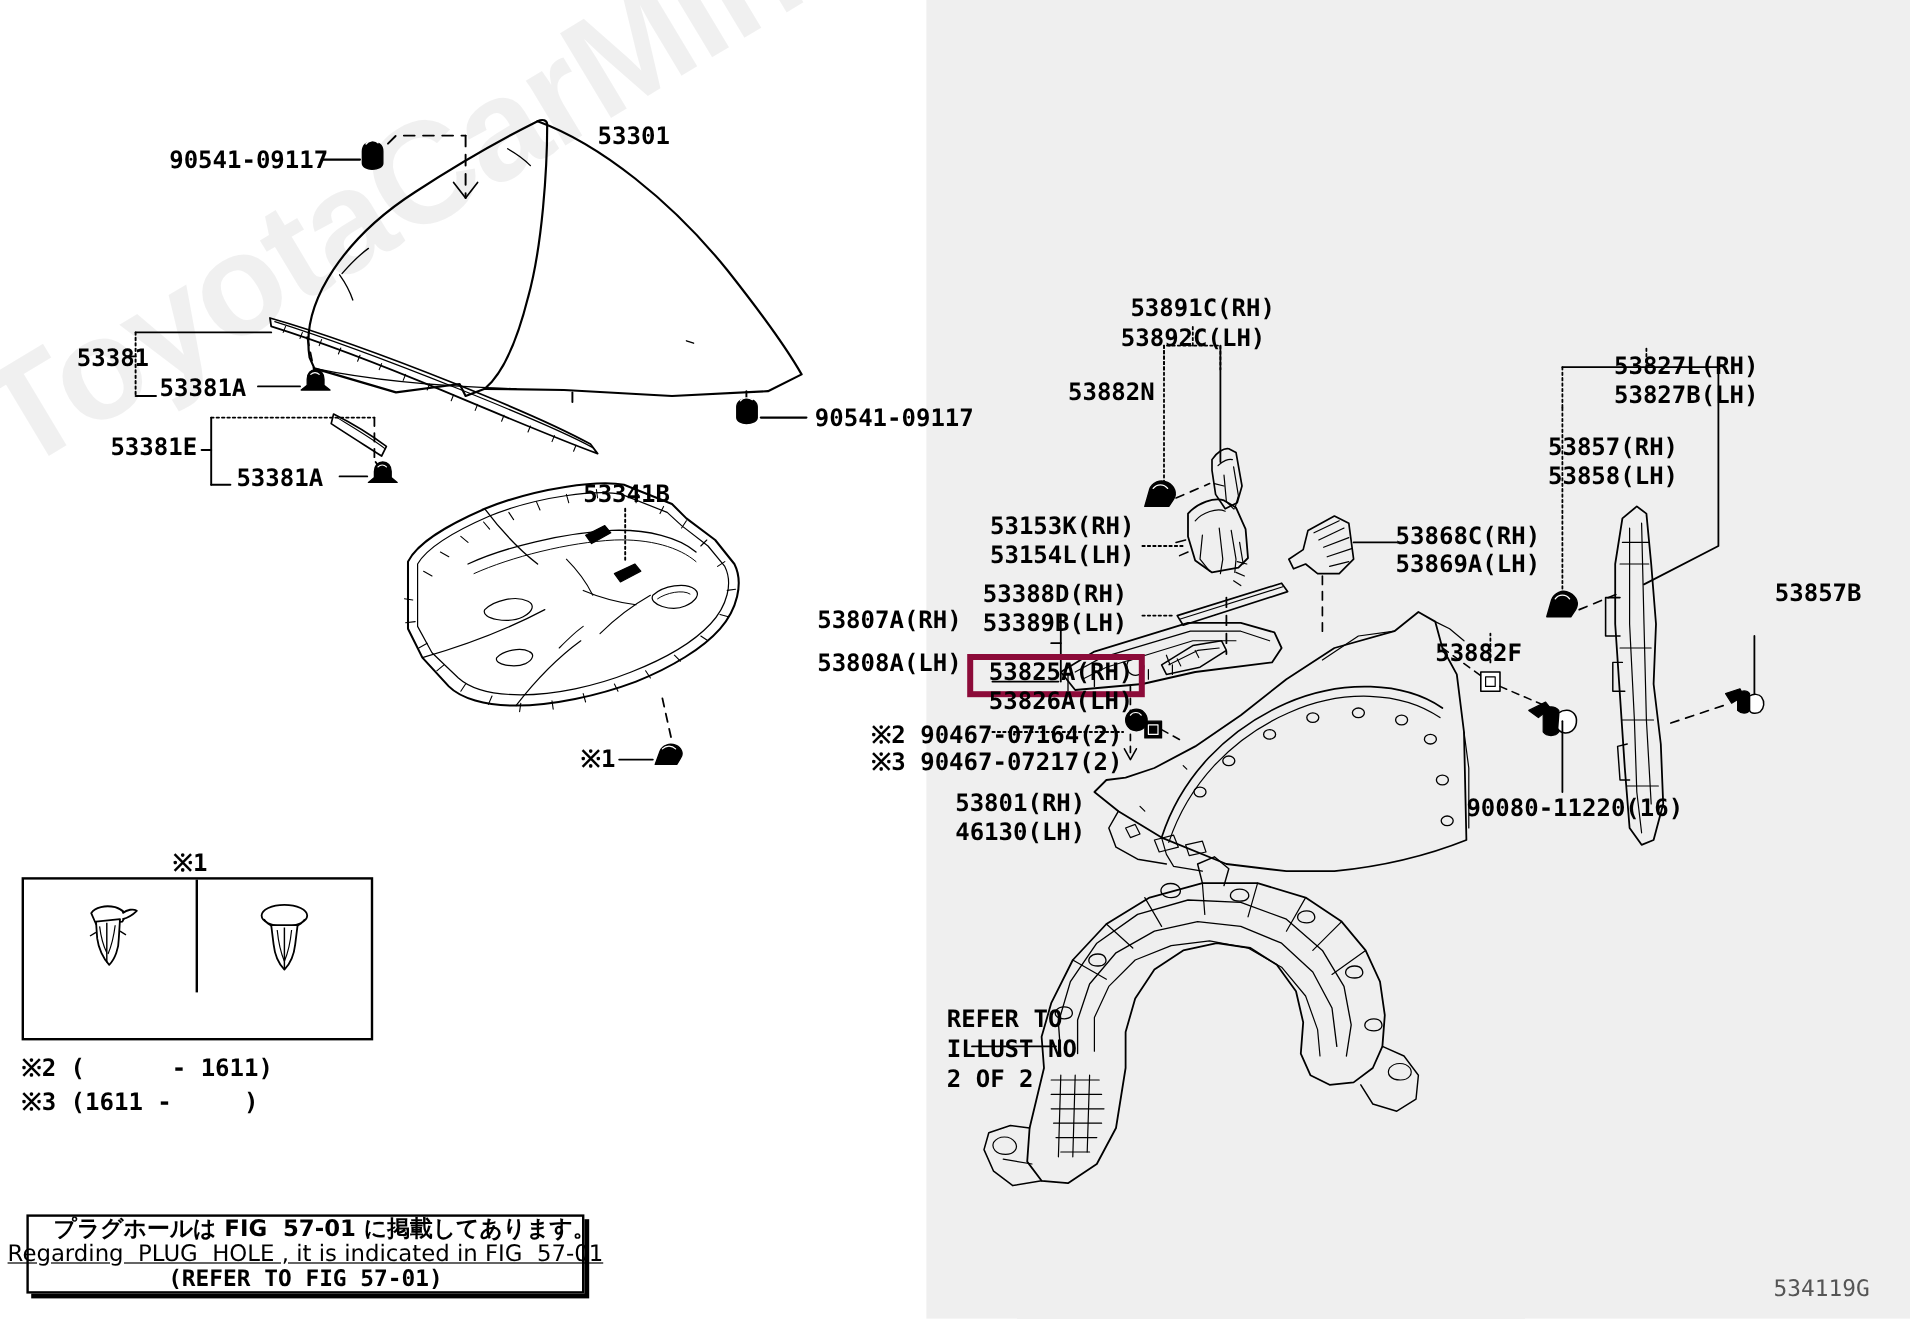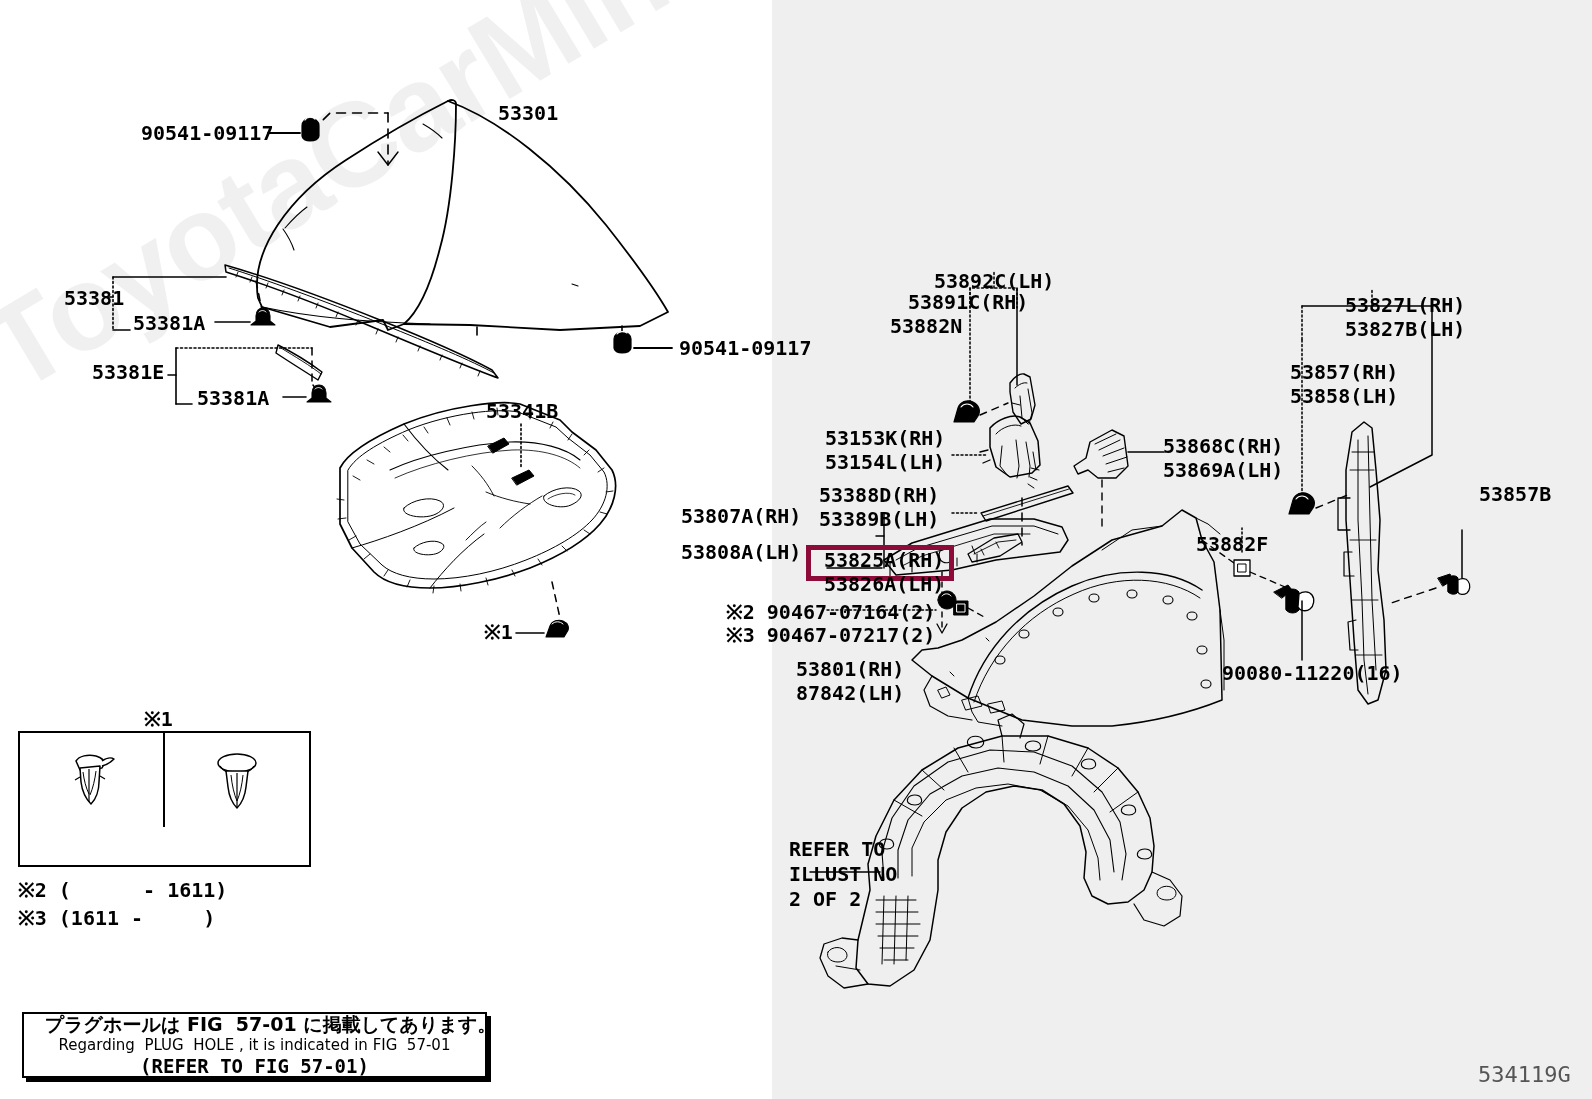--- a/index.html
+++ b/index.html
@@ -20,23 +20,23 @@
     white-space:nowrap;pointer-events:none;letter-spacing:-2px;
   }
   
   .lbl{
     position:absolute;
     font-family:"DejaVu Sans Mono","Liberation Mono",monospace;
     font-size:20px;font-weight:bold;color:#000;white-space:pre;
     line-height:25px;letter-spacing:0px;
   }
   .lbl.jp{font-family:"DejaVu Sans","Liberation Sans",sans-serif;font-size:19px;font-weight:bold;}
-  .lbl.en{font-family:"DejaVu Sans","Liberation Sans",sans-serif;font-size:15px;font-weight:normal;}
+  .lbl.en{font-family:"DejaVu Sans","Liberation Sans",sans-serif;font-size:19px;font-weight:normal;text-decoration:underline;}
   .lbl.mono-b{font-family:"DejaVu Sans Mono",monospace;font-size:19px;font-weight:bold;}
-  .lbl.code{font-size:22px;font-weight:normal;color:#555;}
+  .lbl.code{font-size:19px;font-weight:normal;color:#555;}
   
   #highlight-53825{
     position:absolute;left:806px;top:545px;width:148px;height:36px;
     border:5px solid #8c0b39;background:transparent;box-sizing:border-box;
   }
   
   #clip-table{
     position:absolute;left:18px;top:731px;width:293px;height:136px;
     border:2px solid #000;box-sizing:border-box;background:#fff;
   }
@@ -425,42 +425,42 @@
       <path d="M380,872 L398,880 L410,896 L408,916 L392,926 L372,920 L362,904" stroke-width="1.2"></path>
       <path d="M386,890 c4,-5 13,-5 17,0 c3,5 -1,10 -8,10 c-8,0 -12,-5 -9,-10" stroke-width="1"></path>
 
       <path d="M38,872 L108,872" stroke-width="1.5"></path>
 
     </g>
   </svg>
 
   <div id="highlight-53825"></div>
 
-  <div class="lbl" style="left:908px;top:244px;margin-top:46px;">53891C(RH)</div>
+  <div class="lbl" style="left:942px;top:244px;">53891C(RH)</div>
   <div class="lbl" style="left:934px;top:269px;">53892C(LH)</div>
 
   <div class="lbl" style="left:890px;top:314px;">53882N</div>
 
   <div class="lbl" style="left:825px;top:426px;">53153K(RH)</div>
   <div class="lbl" style="left:825px;top:450px;">53154L(LH)</div>
 
   <div class="lbl" style="left:819px;top:483px;">53388D(RH)</div>
   <div class="lbl" style="left:819px;top:507px;">53389B(LH)</div>
 
   <div class="lbl" style="left:681px;top:504px;">53807A(RH)</div>
   <div class="lbl" style="left:681px;top:540px;">53808A(LH)</div>
 
   <div class="lbl" style="left:824px;top:548px;">53825A(RH)</div>
   <div class="lbl" style="left:824px;top:572px;">53826A(LH)</div>
 
   <div class="lbl" style="left:726px;top:600px;">※2 90467-07164(2)</div>
   <div class="lbl" style="left:726px;top:623px;">※3 90467-07217(2)</div>
 
   <div class="lbl" style="left:796px;top:657px;">53801(RH)</div>
-  <div class="lbl" style="left:796px;top:681px;">87842(LH)</div>
+  <div class="lbl" style="left:796px;top:681px;">46130(LH)</div>
 
   <div class="lbl" style="left:1163px;top:434px;">53868C(RH)</div>
   <div class="lbl" style="left:1163px;top:458px;">53869A(LH)</div>
 
   <div class="lbl" style="left:1196px;top:532px;">53882F</div>
 
   <div class="lbl" style="left:1345px;top:293px;">53827L(RH)</div>
   <div class="lbl" style="left:1345px;top:317px;">53827B(LH)</div>
 
   <div class="lbl" style="left:1290px;top:360px;">53857(RH)</div>

